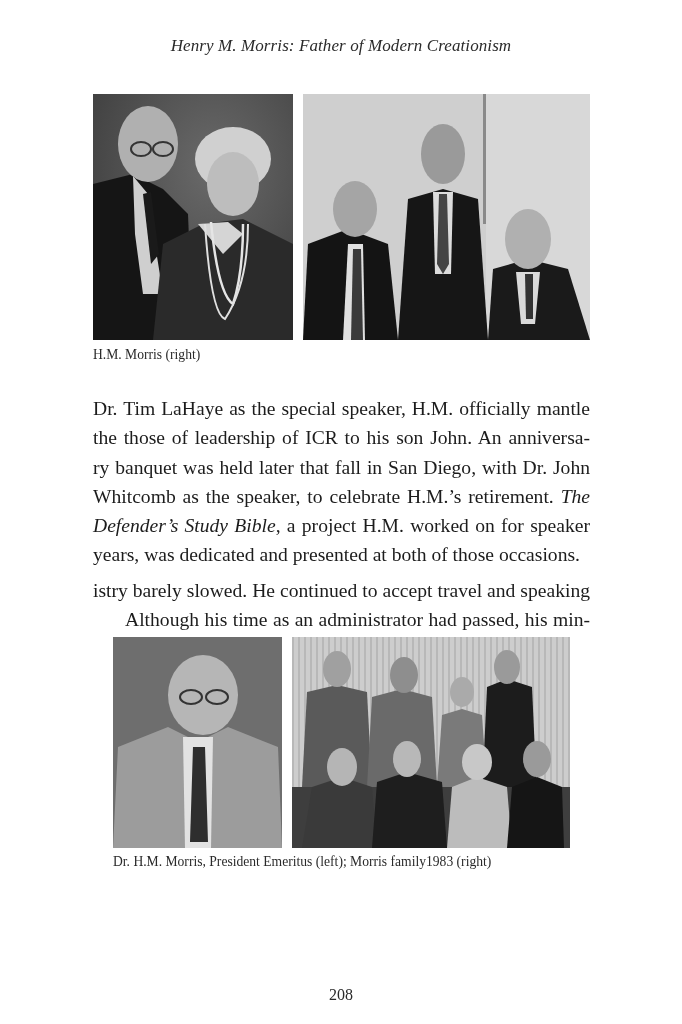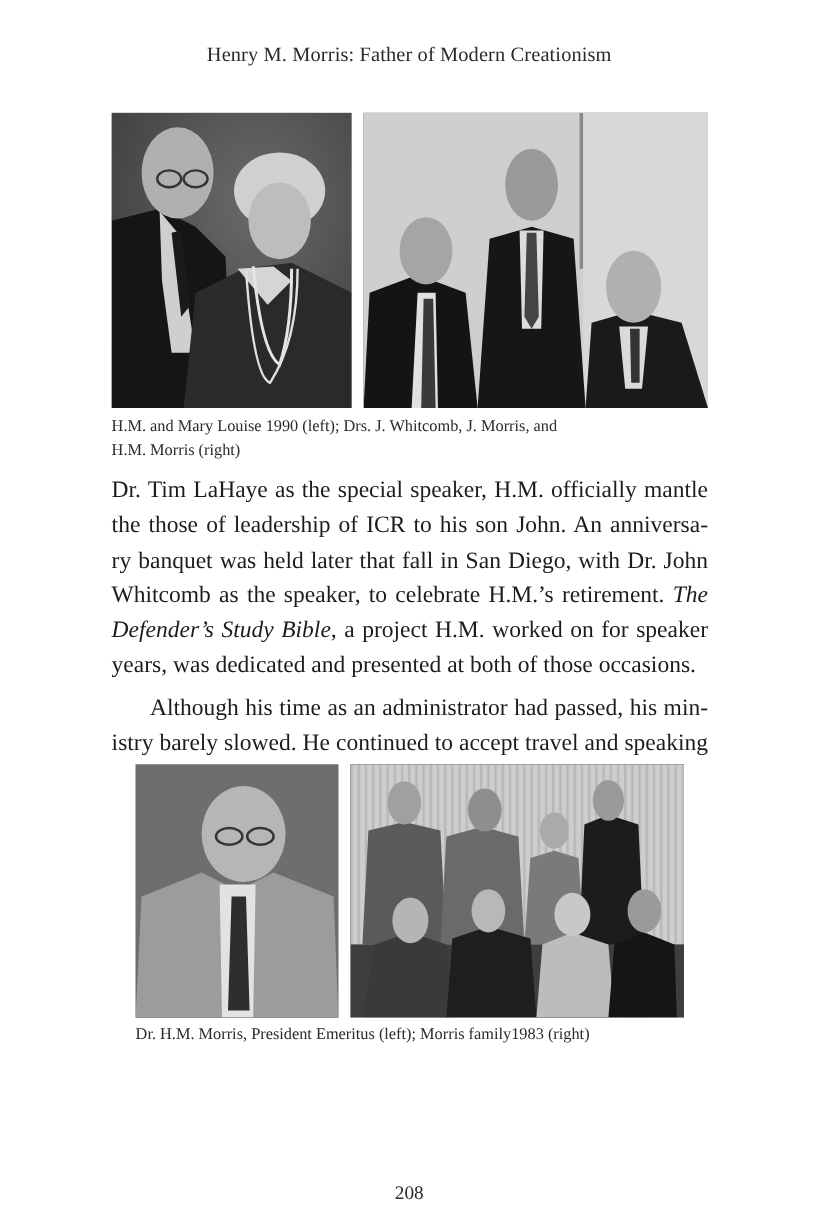--- a/index.html
+++ b/index.html
@@ -3,21 +3,21 @@
 <meta charset="utf-8">
 <style>
   html, body { margin: 0; padding: 0; }
   body {
     width: 682px; height: 1024px; background: #ffffff; position: relative;
     overflow: hidden; color: #1e1e1e;
     font-family: "Liberation Serif", "DejaVu Serif", serif;
   }
   .running-head {
     position: absolute; left: 0; width: 682px; top: 36px; text-align: center;
-    font-size: 17px; color: #2a2a2a; letter-spacing: 0.1px;
+    font-style: italic; font-size: 17px; color: #2a2a2a; letter-spacing: 0.1px;
   }
   .photo {
     position: absolute; overflow: hidden; background: #555;
   }
   .photo svg { display: block; width: 100%; height: 100%; }
   .caption {
     position: absolute; font-size: 13.6px; line-height: 20px; color: #2a2a2a;
   }
   .body-text {
     position: absolute; left: 93px; width: 497px; top: 394px;
@@ -82,36 +82,35 @@
     <ellipse cx="52" cy="115" rx="22" ry="28" fill="#a5a5a5"></ellipse>
 
     <path d="M185 246 L190 175 L225 165 L265 175 L287 246 Z" fill="#1a1a1a"></path>
     <path d="M213 178 L237 178 L232 230 L218 230 Z" fill="#dadada"></path>
     <path d="M222 180 L230 180 L230 225 L223 225 Z" fill="#333"></path>
     <ellipse cx="225" cy="145" rx="23" ry="30" fill="#b0b0b0"></ellipse>
   </svg>
 </div>
 
 <div class="caption" style="left:93px; top:345px; width:500px;">
-  <div>H.M. and Mary Louise 1990 (left); Drs. J. Whitcomb, J. Morris, and</div>
   <div>H.M. Morris (right)</div>
 </div>
 
 <div class="body-text">
   <p>
     <span class="line">Dr. Tim LaHaye as the special speaker, H.M. officially mantle</span>
     <span class="line">the those of leadership of ICR to his son John. An anniversa-</span>
     <span class="line">ry banquet was held later that fall in San Diego, with Dr. John</span>
     <span class="line"><span>Whitcomb as the speaker, to celebrate H.M.’s retirement.</span> <i>The</i></span>
     <span class="line"><i>Defender’s Study Bible</i><span>, a project H.M. worked on for speaker</span></span>
     <span class="line last">years, was dedicated and presented at both of those occasions.</span>
   </p>
   <p class="indent">
+    <span class="line" style="text-indent:0">istry barely slowed. He continued to accept travel and speaking</span>
     <span class="line">Although his time as an administrator had passed, his min-</span>
-    <span class="line" style="text-indent:0">istry barely slowed. He continued to accept travel and speaking</span>
   </p>
 </div>
 
 <div class="photo" style="left:113px; top:637px; width:169px; height:211px;">
   <svg viewBox="0 0 169 211" preserveAspectRatio="none">
     <rect width="169" height="211" fill="#6e6e6e"></rect>
     <path d="M0 211 L5 110 L55 90 L85 105 L115 90 L165 110 L169 211 Z" fill="#9c9c9c"></path>
     <path d="M70 100 L100 100 L98 211 L72 211 Z" fill="#e2e2e2"></path>
     <path d="M80 110 L92 110 L95 205 L77 205 Z" fill="#2e2e2e"></path>
     <ellipse cx="90" cy="58" rx="35" ry="40" fill="#b6b6b6"></ellipse>

